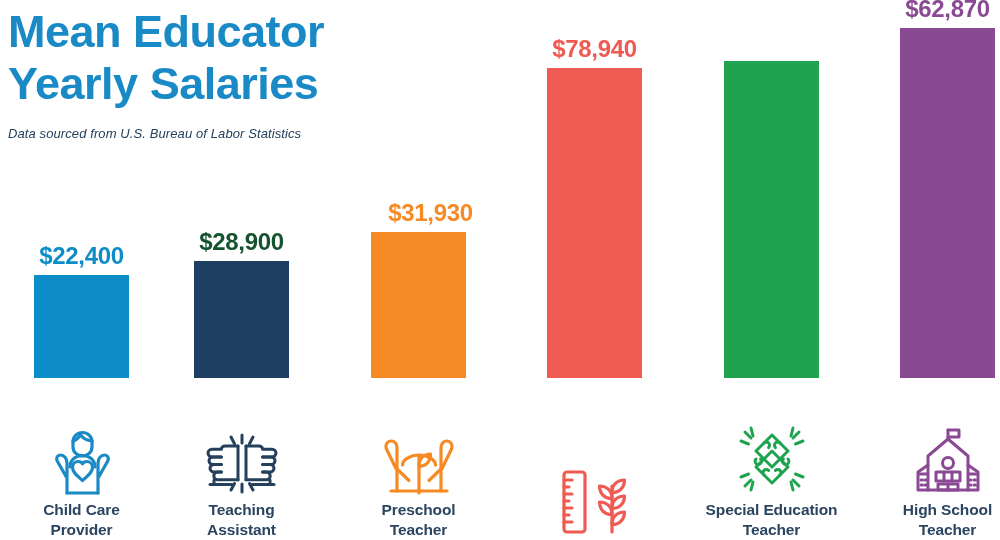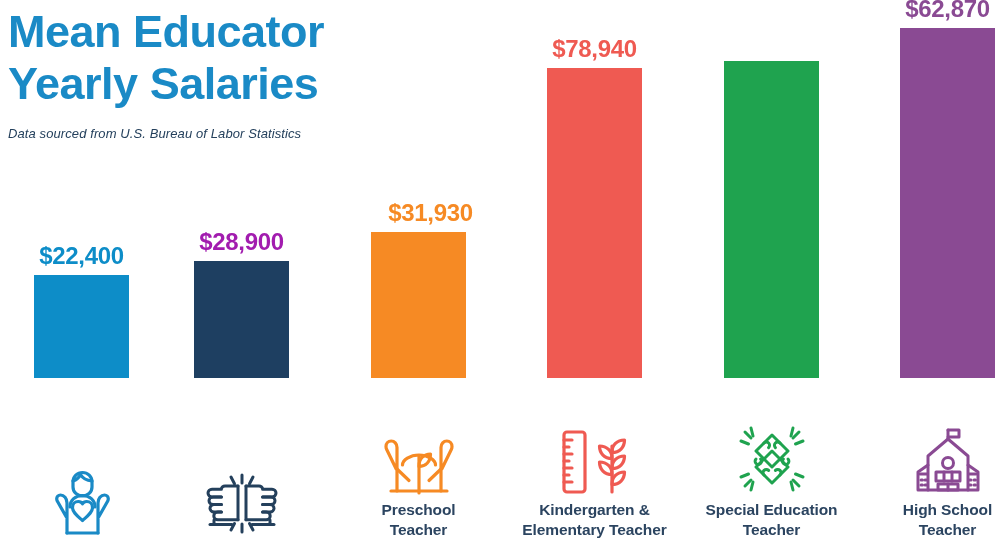--- a/index.html
+++ b/index.html
@@ -123,26 +123,28 @@
           <svg width="78" height="74" viewBox="0 0 78 74" fill="none" stroke="#1a8ac6" stroke-width="3.2" stroke-linecap="round" stroke-linejoin="round">
             <path d="M30 20c0-5.5 4.3-9.5 9.5-9.5S49 14.5 49 20v5c0 5.2-4.3 9-9.5 9S30 30.2 30 25z"></path>
             <path d="M30 19c3-1 6-3.5 7.5-6.5 2 3.5 6.5 6 11.5 6.5"></path>
             <path d="M27 45c0-7 5.5-11.5 12.5-11.5S52 38 52 45"></path>
             <path d="M39.5 58.5c-5-4.5-10-8-10-13 0-3.4 2.6-6 5.8-6 2 0 3.5 1 4.2 2.4.7-1.4 2.2-2.4 4.2-2.4 3.2 0 5.8 2.6 5.8 6 0 5-5 8.5-10 13z"></path>
             <path d="M24 71V41c0-4.5-3-8-6.5-8-2.2 0-3.8 1.6-3.8 3.8 0 .8.2 1.7.7 2.5l8.8 15.4"></path>
             <path d="M55 71V41c0-4.5 3-8 6.5-8 2.2 0 3.8 1.6 3.8 3.8 0 .8-.2 1.7-.7 2.5L55.8 54.7"></path>
             <path d="M24 71h31"></path>
           </svg>
         </div>
+        <div class="bar-caption">Child Care
+Provider</div>
       </div>
     </div>
 
     <div class="bar-group" id="grp1" style="left: 160px;">
       <div class="bar-column">
-        <div class="bar-value" style="color: #a21caf; text-align: right;">$28,900</div>
+        <div class="bar-value" style="color: #14532d; text-align: right;">$28,900</div>
         <div class="bar-rect" style="height: 117px; background: rgb(30, 63, 97);"></div>
       </div>
       <div class="bar-footer">
         <div class="bar-icon">
           <svg width="86" height="74" viewBox="0 0 86 74" fill="none" stroke="#24405c" stroke-width="3" stroke-linecap="round" stroke-linejoin="round">
             <path d="M39 24h-13c-2 0-3.6 1.4-3.6 3.3H13c-2.2 0-4 1.7-4 3.8s1.8 3.8 4 3.8h9.4"></path>
             <path d="M22.4 34.9H14c-2.2 0-4 1.7-4 3.8s1.8 3.8 4 3.8h8.4"></path>
             <path d="M22.4 42.5H15c-2.2 0-4 1.7-4 3.8s1.8 3.8 4 3.8h7.4"></path>
             <path d="M22.4 50.1h-3.6c-2.2 0-4 1.7-4 3.8s1.8 3.8 4 3.8H39"></path>
             <path d="M39 24v33.7"></path>
@@ -156,20 +158,22 @@
             <path d="M71 58v4.5"></path>
             <path d="M53 62.5h22"></path>
             <path d="M43 13v8"></path>
             <path d="M32 15l3.5 6.8"></path>
             <path d="M54 15l-3.5 6.8"></path>
             <path d="M43 62v8"></path>
             <path d="M32 68l3.5-6.5"></path>
             <path d="M54 68l-3.5-6.5"></path>
           </svg>
         </div>
+        <div class="bar-caption">Teaching
+Assistant</div>
       </div>
     </div>
 
     <div class="bar-group" id="grp2" style="left: 337px;">
       <div class="bar-column">
         <div class="bar-value" style="color: rgb(246, 138, 36); margin-left: 24px;">$31,930</div>
         <div class="bar-rect" style="height: 146px; background: rgb(246, 138, 36);"></div>
       </div>
       <div class="bar-footer">
         <div class="bar-icon">
@@ -206,22 +210,20 @@
               <path d="M9 53h5"></path>
               <path d="M9 60h8"></path>
             <path d="M57 70V24"></path>
             <path d="M57 30c0-7 5-12 12.5-12 0 7.5-5 12.5-12.5 12.5z"></path>
             <path d="M57 36c0-7-5-12-12.5-12 0 7.5 5 12.5 12.5 12.5z"></path>
             <path d="M57 46c0-7 5-12 12.5-12 0 7.5-5 12.5-12.5 12.5z"></path>
             <path d="M57 52c0-7-5-12-12.5-12 0 7.5 5 12.5 12.5 12.5z"></path>
             <path d="M57 62c0-7 5-12 12.5-12 0 7.5-5 12.5-12.5 12.5z"></path>
           </svg>
         </div>
-        <div class="bar-caption">Kindergarten &amp;
-Elementary Teacher</div>
       </div>
     </div>
 
     <div class="bar-group" id="grp4" style="left: 690px;">
       <div class="bar-column">
         <div class="bar-rect" style="height: 317px; background: rgb(31, 163, 79);"></div>
       </div>
       <div class="bar-footer">
         <div class="bar-icon">
           <svg width="88" height="74" viewBox="0 0 88 74" fill="none" stroke="#1fa34f" stroke-width="3" stroke-linecap="round" stroke-linejoin="round">

